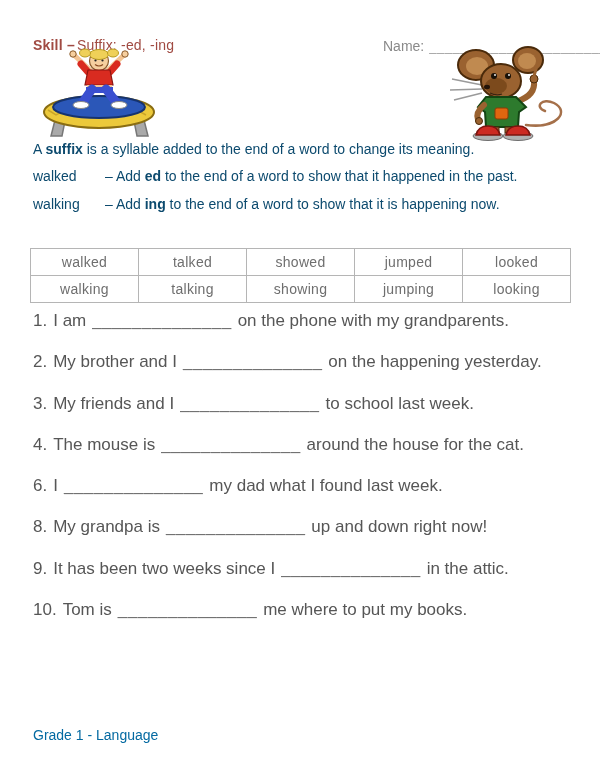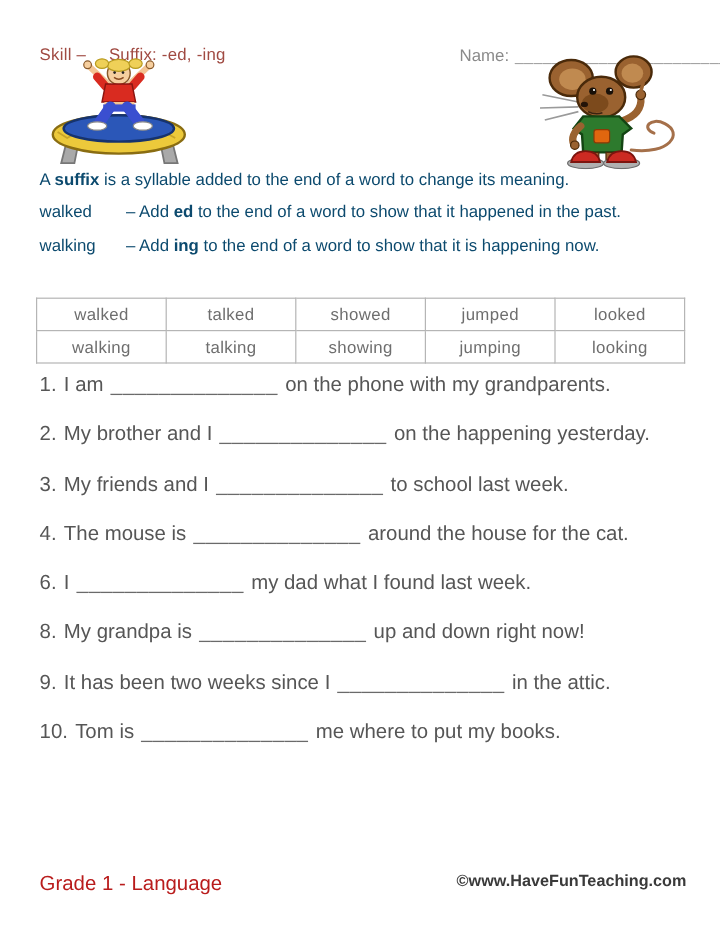--- a/index.html
+++ b/index.html
@@ -2,21 +2,21 @@
 <html><head>
 <meta charset="utf-8">
 <style>
   html,body{margin:0;padding:0;background:#e8e8e8;}
   .page{
     position:relative;width:600px;height:776px;margin:0 auto;background:#ffffff;
     overflow:hidden;font-family:"Liberation Sans",sans-serif;
   }
   
   .skill-line{position:absolute;left:33px;top:37px;font-size:14px;color:#a04a42;letter-spacing:0.2px;}
-  .skill-label{margin-right:19px;}
+  .skill-label{margin-right:2px;font-weight:bold;}
   .name-line{position:absolute;left:383px;top:38px;font-size:14px;color:#8a8a8a;white-space:nowrap;}
   .name-blank{margin-left:5px;color:#9a9a9a;font-size:13px;letter-spacing:0.5px;}
   .title-wrap{position:absolute;left:0;right:0;top:60px;text-align:center;}
   .title{
     display:inline-block;font-size:30px;color:#2d2d2d;letter-spacing:0.5px;
     border-bottom:2px solid #4a4a4a;padding:0 10px 3px;
   }
   .art-left{position:absolute;left:22px;top:46px;width:155px;height:94px;}
   .art-right{position:absolute;left:438px;top:45px;width:138px;height:96px;}
   
@@ -31,21 +31,21 @@
     border:1.5px solid #b5b5b5;height:24px;text-align:center;
     font-size:14px;color:#6e6e6e;letter-spacing:0.3px;
   }
   
   .sentences{position:absolute;left:33px;top:311px;width:558px;}
   .sentence{height:41.3px;font-size:17px;color:#565656;line-height:20px;white-space:nowrap;}
   .s-num{margin-right:6px;}
   .s-pre{margin-right:6px;margin-top:13px;}
   .s-blank{margin-right:6px;color:#6a6a6a;letter-spacing:0.5px;}
   
-  .footer-left{position:absolute;left:33px;top:727px;font-size:17px;color:#b91c1c;}
+  .footer-left{position:absolute;left:33px;top:727px;font-size:14px;color:#0369a1;}
   .footer-right{position:absolute;right:28px;top:726px;font-size:13.5px;color:#3a3a3a;font-weight:bold;}
 </style>
 </head>
 <body>
 
 <div class="page">
 
   <div class="skill-line">
     <span class="skill-label">Skill –</span><span>Suffix: -ed, -ing</span>
   </div>
@@ -152,15 +152,14 @@
     <div class="sentence"><span class="s-num">2.</span><span class="s-pre">My brother and I</span><span class="s-blank">______________</span><span class="s-post">on the happening yesterday.</span></div>
     <div class="sentence"><span class="s-num">3.</span><span class="s-pre">My friends and I</span><span class="s-blank">______________</span><span class="s-post">to school last week.</span></div>
     <div class="sentence"><span class="s-num">4.</span><span class="s-pre">The mouse is</span><span class="s-blank">______________</span><span class="s-post">around the house for the cat.</span></div>
     <div class="sentence"><span class="s-num">6.</span><span class="s-pre">I</span><span class="s-blank">______________</span><span class="s-post">my dad what I found last week.</span></div>
     <div class="sentence"><span class="s-num">8.</span><span class="s-pre">My grandpa is</span><span class="s-blank">______________</span><span class="s-post">up and down right now!</span></div>
     <div class="sentence"><span class="s-num">9.</span><span class="s-pre">It has been two weeks since I</span><span class="s-blank">______________</span><span class="s-post">in the attic.</span></div>
     <div class="sentence"><span class="s-num">10.</span><span class="s-pre">Tom is</span><span class="s-blank">______________</span><span class="s-post">me where to put my books.</span></div>
   </div>
 
   <div class="footer-left">Grade 1 - Language</div>
-  <div class="footer-right">©www.HaveFunTeaching.com</div>
 
 </div>
 
 </body></html>

